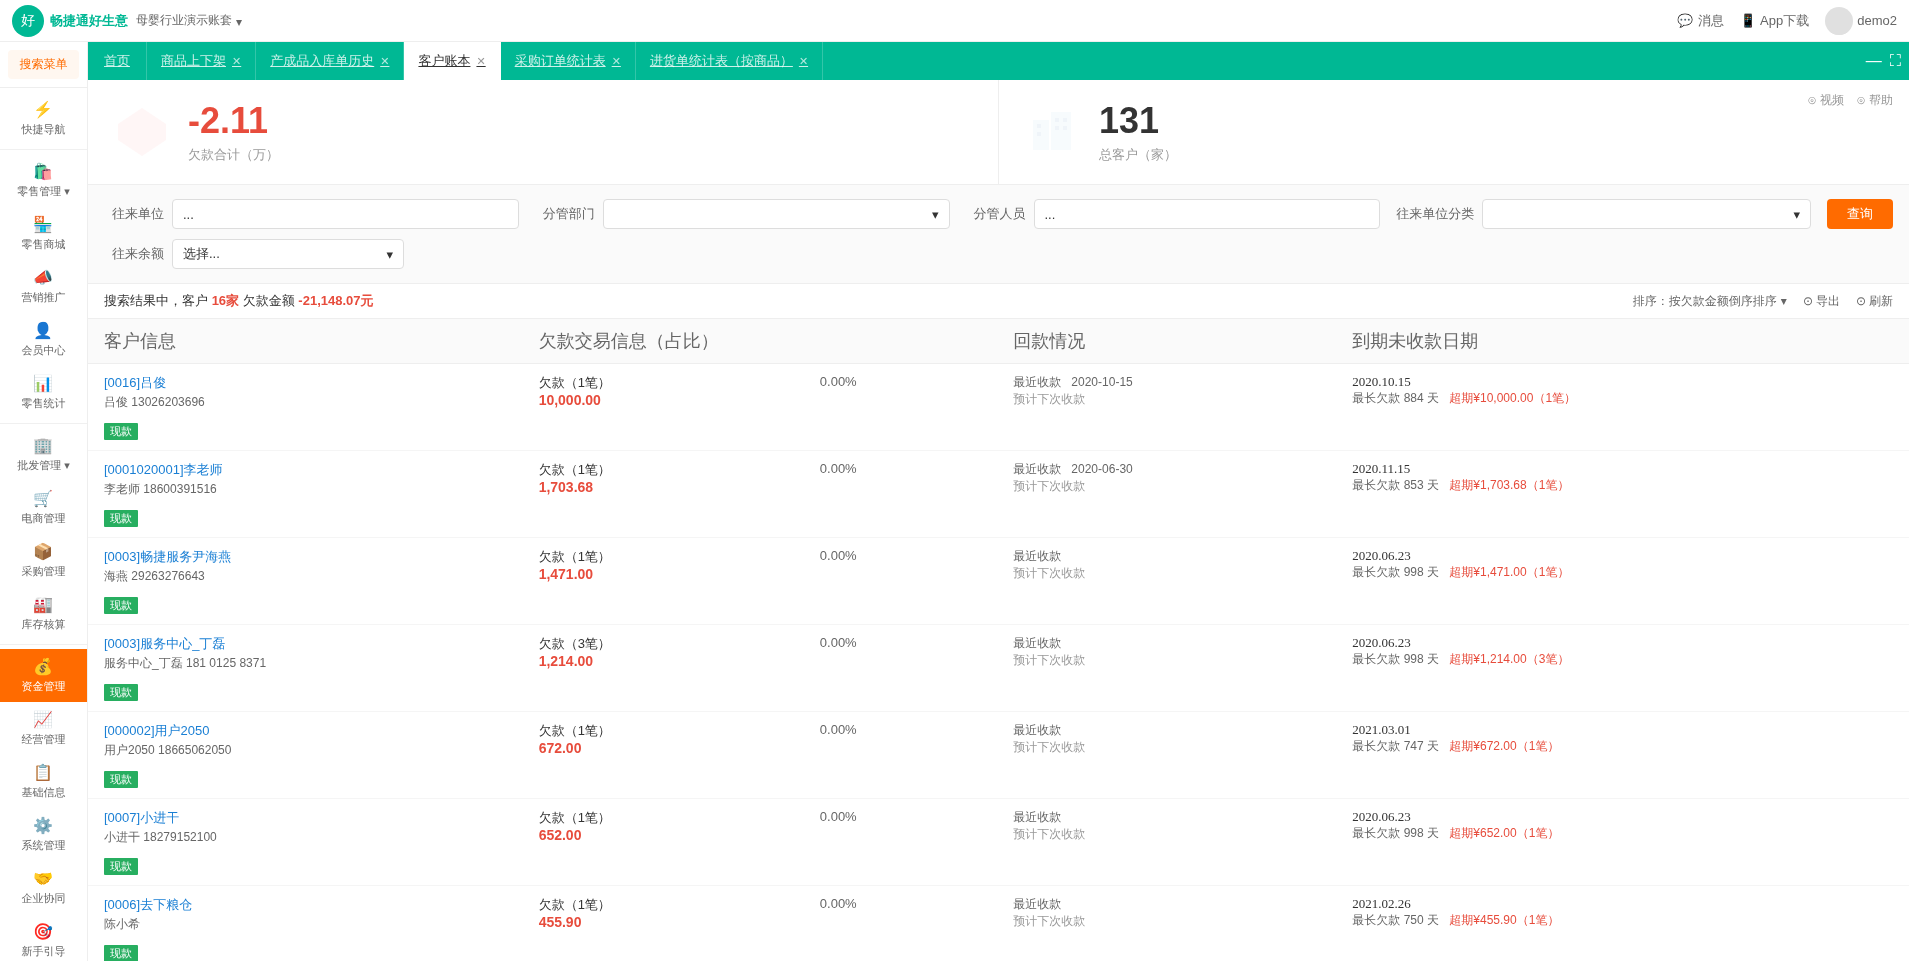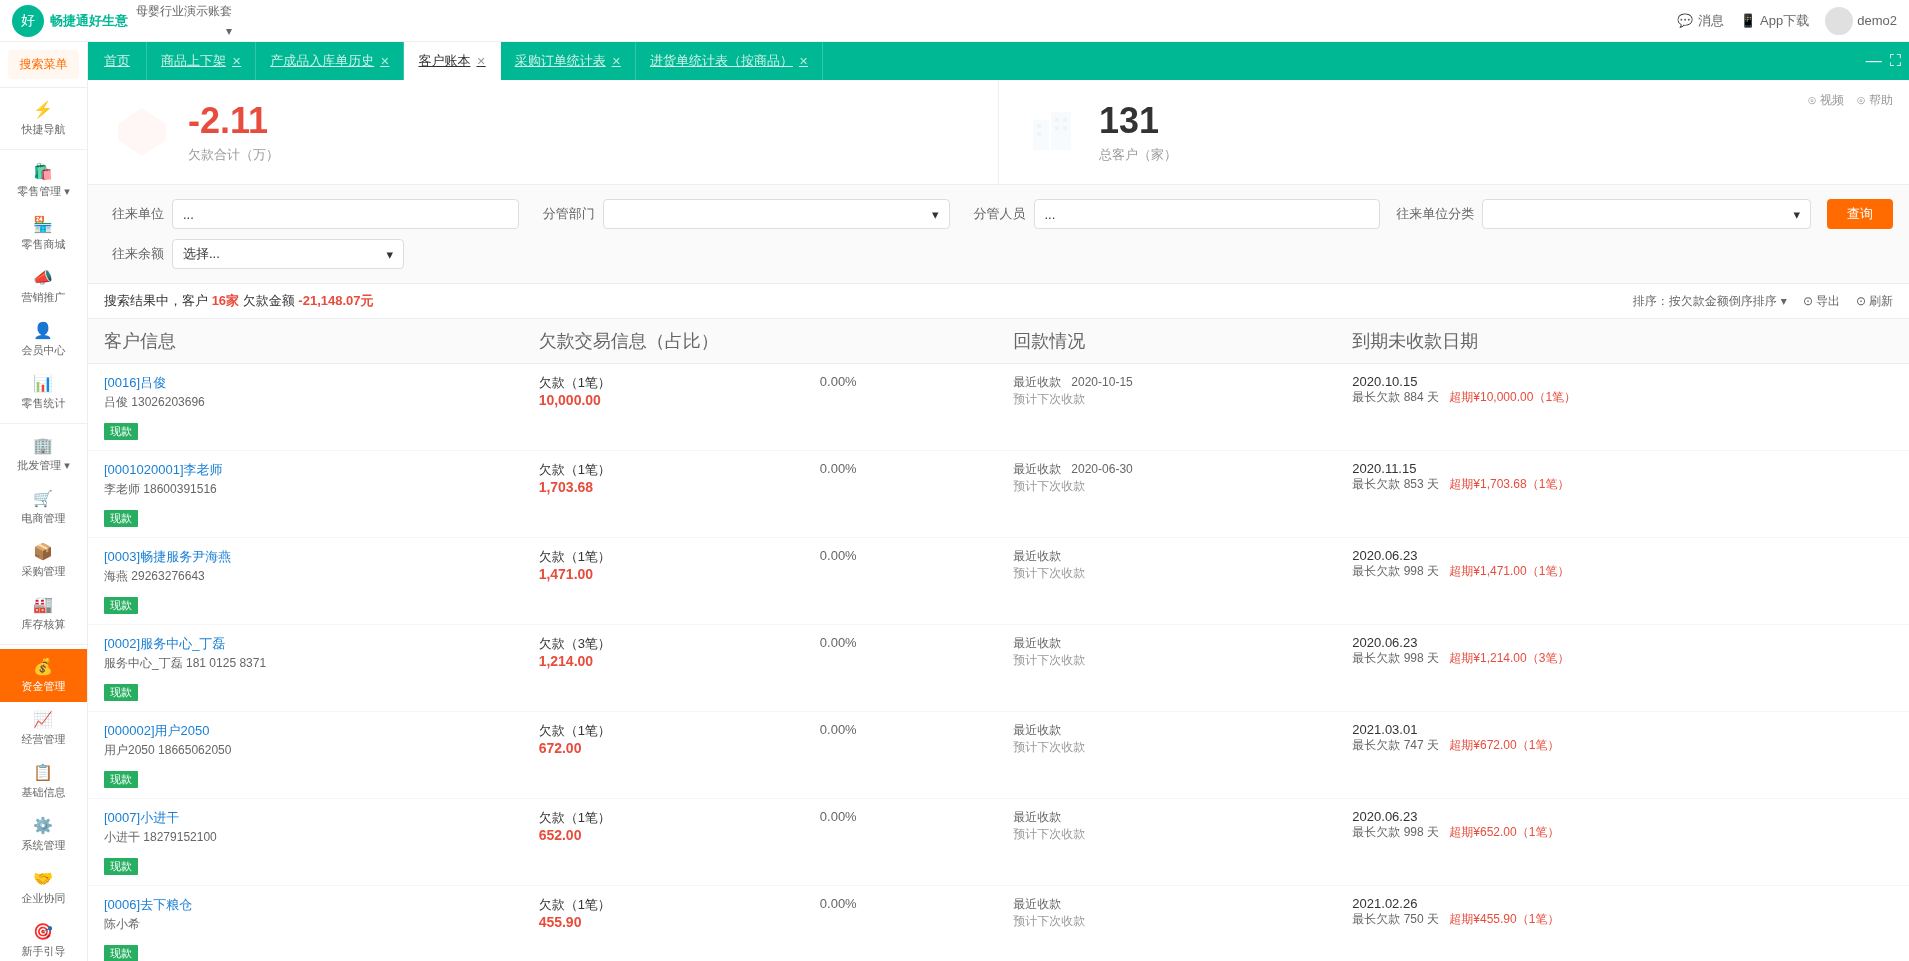--- a/index.html
+++ b/index.html
@@ -4,21 +4,21 @@
   <style>
     * { box-sizing: border-box; margin: 0; padding: 0; }
     body { font-family: 'Microsoft YaHei', Arial, sans-serif; font-size: 13px; background: #f5f5f5; color: #333; overflow: hidden; }
     
     
     .top-bar { height: 42px; background: #fff; display: flex; align-items: center; justify-content: space-between; padding: 0 12px; border-bottom: 1px solid #eee; }
     .top-bar-left { display: flex; align-items: center; gap: 8px; }
     .logo-area { display: flex; align-items: center; gap: 6px; }
     .logo-icon { width: 32px; height: 32px; background: #00b894; border-radius: 50%; display: flex; align-items: center; justify-content: center; color: #fff; font-size: 14px; }
     .logo-text { color: #00b894; font-size: 13px; font-weight: bold; }
-    .store-selector { display: flex; align-items: flex-end; gap: 4px; color: #666; font-size: 12px; cursor: pointer; flex-direction: column; }
+    .store-selector { display: flex; align-items: flex-end; gap: 4px; color: #666; font-size: 12px; cursor: pointer; }
     .top-bar-right { display: flex; align-items: center; gap: 16px; color: #666; font-size: 13px; }
     .top-bar-right-item { display: flex; align-items: center; gap: 4px; cursor: pointer; }
     .avatar { width: 28px; height: 28px; background: #e0e0e0; border-radius: 50%; display: flex; align-items: center; justify-content: center; font-size: 11px; overflow: hidden; }
     
     
     .main-layout { display: flex; height: calc(100vh - 42px); }
     
     
     .sidebar { width: 88px; background: #fff; border-right: 1px solid #eee; display: flex; flex-direction: column; overflow-y: auto; flex-shrink: 0; }
     .sidebar-search { padding: 8px; border-bottom: 1px solid #eee; }
@@ -85,21 +85,21 @@
     .customer-name { color: #1a7fd4; cursor: pointer; font-size: 13px; }
     .customer-info { color: #666; font-size: 12px; margin-top: 2px; }
     .badge-green { display: inline-block; background: #27ae60; color: #fff; font-size: 11px; padding: 1px 6px; border-radius: 1px; margin-top: 12px; }
     .debt-amount { color: #e74c3c; font-size: 14px; font-weight: bold; cursor: pointer; }
     .debt-count { color: #333; font-size: 13px; }
     .debt-ratio { color: #666; font-size: 13px; margin-left: 8px; }
     .recent-date { color: #666; font-size: 12px; }
     .next-date { color: #999; font-size: 12px; }
     .overdue-text { color: #e74c3c; font-size: 12px; cursor: pointer; }
     .overdue-days { color: #666; font-size: 12px; }
-    .overdue-date { color: #333; font-size: 13px; }
+    .overdue-date { color: #333; font-size: 13px; font-family: Liberation Serif, serif; }
     
     
     ::-webkit-scrollbar { width: 6px; height: 6px; }
     ::-webkit-scrollbar-track { background: #f1f1f1; }
     ::-webkit-scrollbar-thumb { background: #ccc; border-radius: 3px; }
   </style>
 </head>
 <body>
 
 <div class="top-bar">
@@ -439,21 +439,21 @@
       <div class="overdue-date">2020.06.23</div>
       <div>
         <span class="overdue-days">最长欠款 998 天 &nbsp;</span>
         <span class="overdue-text">超期¥1,471.00（1笔）</span>
       </div>
     </td>
   </tr>
             <tr>
     <td>
       <div>
-        <a class="customer-name">[0002]服务中心_丁磊</a>
+        <a class="customer-name">[0003]服务中心_丁磊</a>
       </div>
       <div class="customer-info">服务中心_丁磊 181 0125 8371</div>
       <span class="badge-green">现款</span>
     </td>
     <td>
       <div class="debt-count">欠款（3笔）</div>
       <div class="debt-amount">1,214.00</div>
     </td>
     <td>
       <div class="debt-ratio">0.00%</div>

